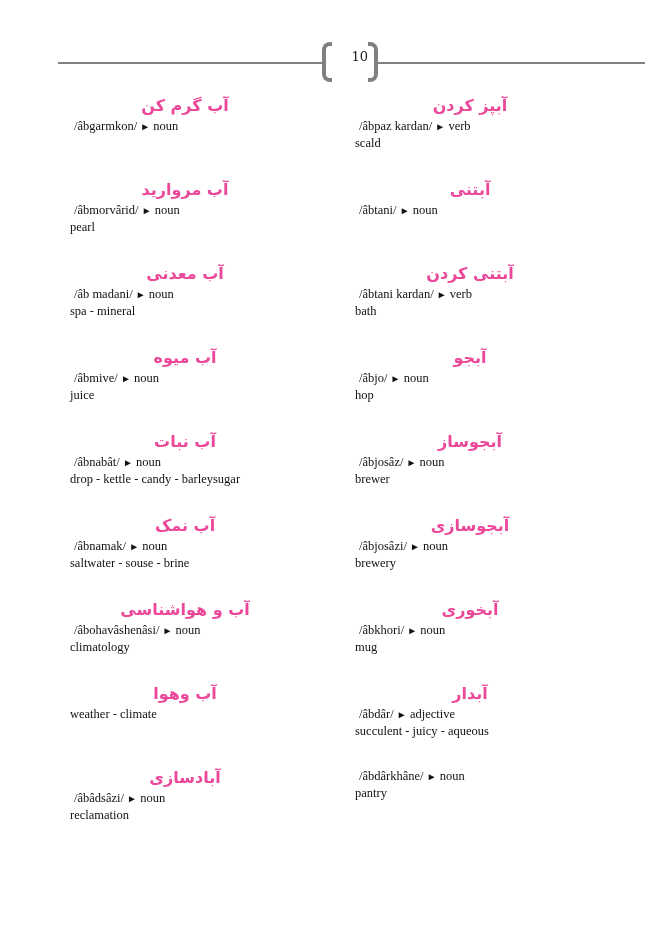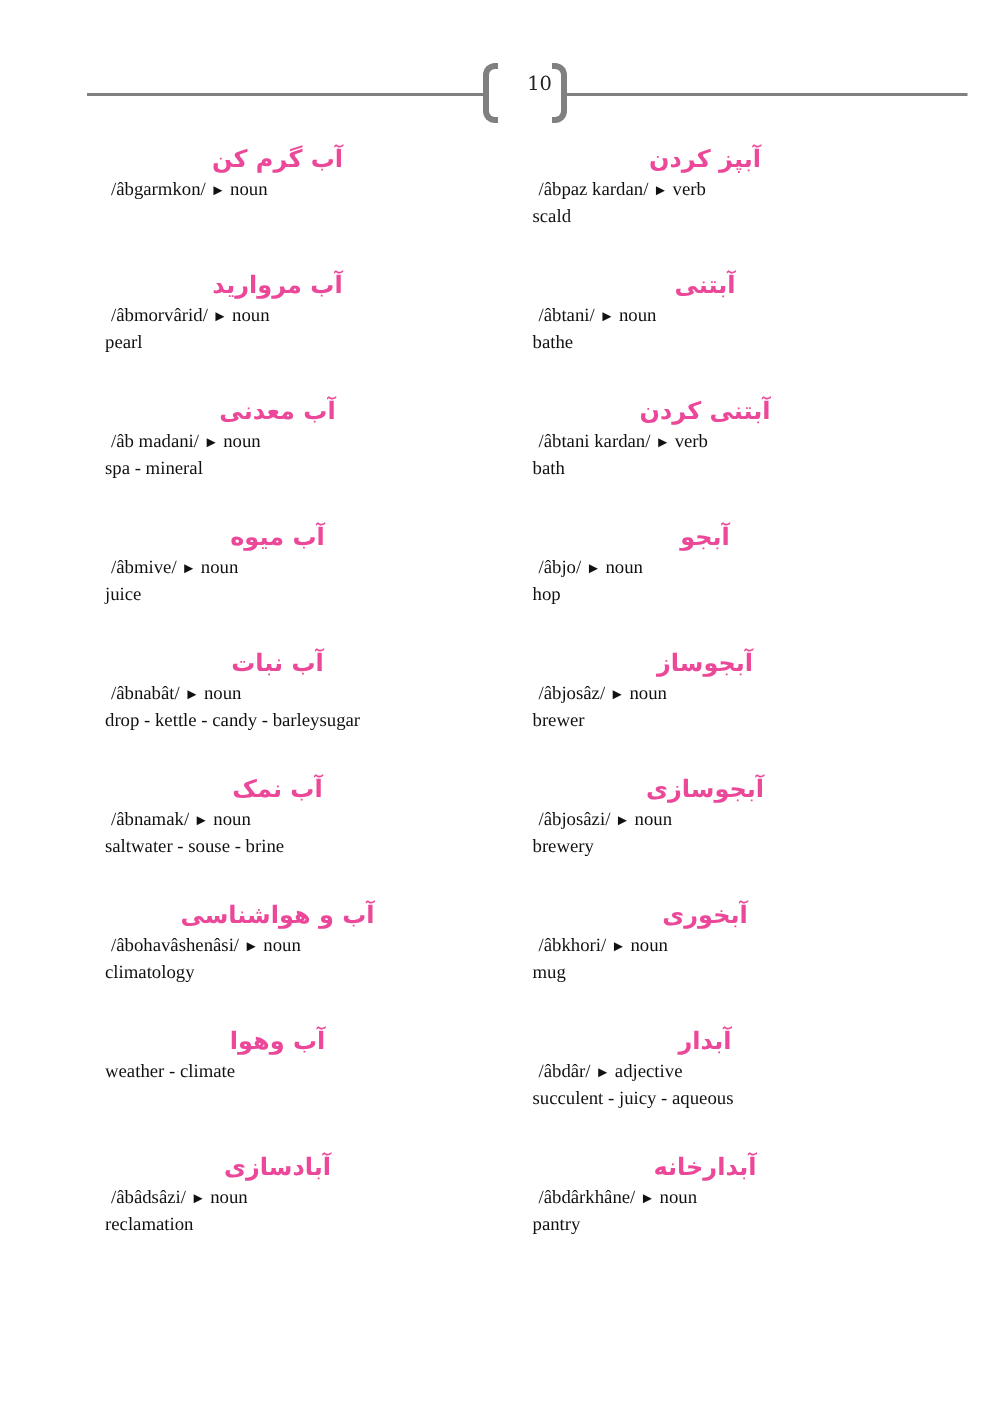--- a/index.html
+++ b/index.html
@@ -79,21 +79,20 @@
 
 <div class="column right">
   <div class="entry">
     <span class="headword">آبپز کردن</span>
     <span class="pron"><span>/âbpaz kardan/</span> <span class="arrow">►</span> <span>verb</span></span>
     <span class="meaning">scald</span>
   </div>
   <div class="entry">
     <span class="headword">آبتنی</span>
     <span class="pron"><span>/âbtani/</span> <span class="arrow">►</span> <span>noun</span></span>
-    <span class="meaning">bathe</span>
   </div>
   <div class="entry">
     <span class="headword">آبتنی کردن</span>
     <span class="pron"><span>/âbtani kardan/</span> <span class="arrow">►</span> <span>verb</span></span>
     <span class="meaning">bath</span>
   </div>
   <div class="entry">
     <span class="headword">آبجو</span>
     <span class="pron"><span>/âbjo/</span> <span class="arrow">►</span> <span>noun</span></span>
     <span class="meaning">hop</span>
@@ -112,17 +111,16 @@
     <span class="headword">آبخوری</span>
     <span class="pron"><span>/âbkhori/</span> <span class="arrow">►</span> <span>noun</span></span>
     <span class="meaning">mug</span>
   </div>
   <div class="entry">
     <span class="headword">آبدار</span>
     <span class="pron"><span>/âbdâr/</span> <span class="arrow">►</span> <span>adjective</span></span>
     <span class="meaning">succulent - juicy -  aqueous</span>
   </div>
   <div class="entry">
-    <span class="headword">آبدارخانه</span>
     <span class="pron"><span>/âbdârkhâne/</span> <span class="arrow">►</span> <span>noun</span></span>
     <span class="meaning">pantry</span>
   </div>
 </div>
 
 </body></html>

